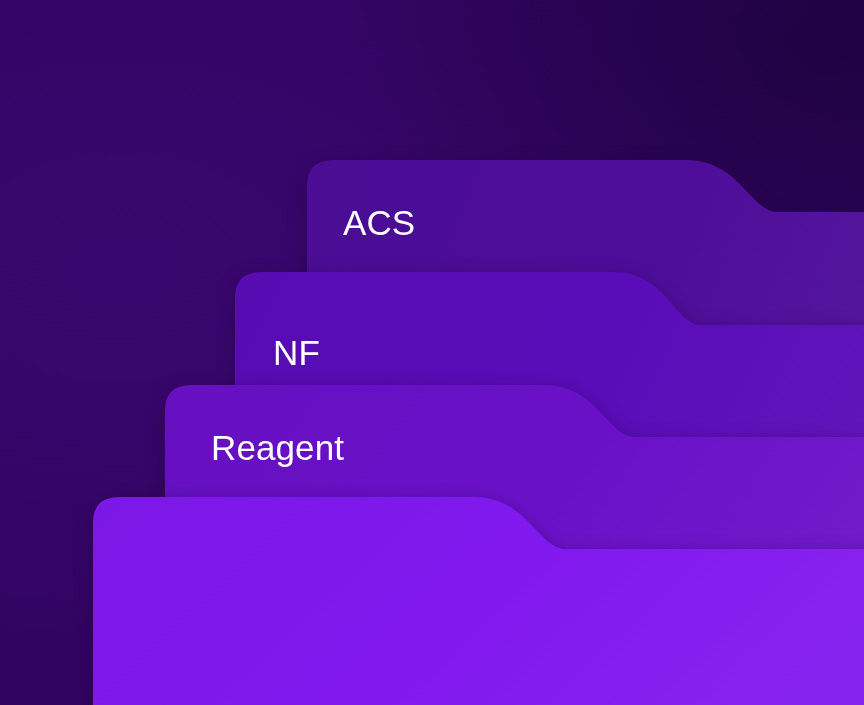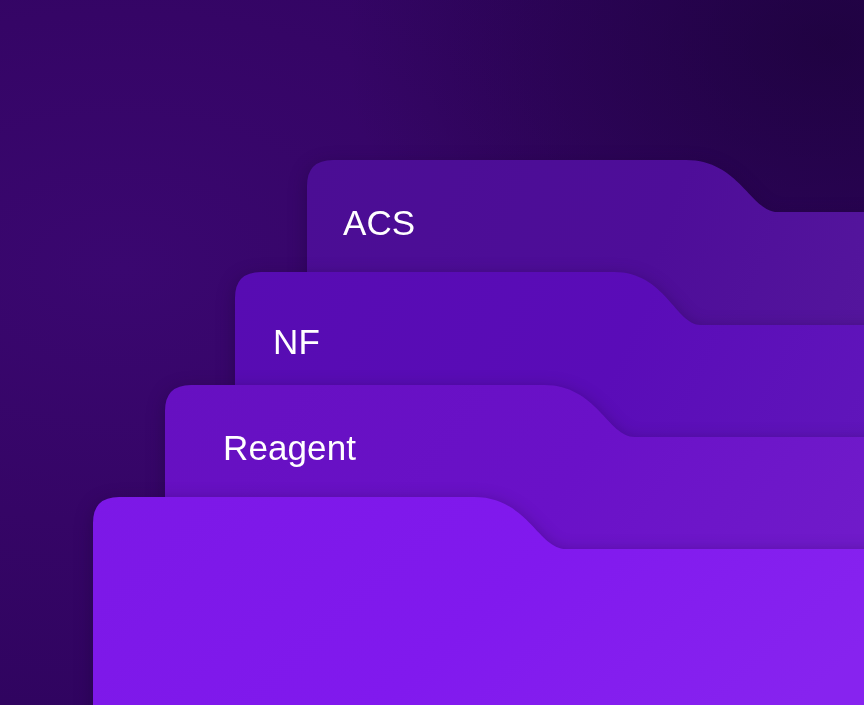--- a/index.html
+++ b/index.html
@@ -87,35 +87,35 @@
             <stop offset="0%" stop-color="#570cb2"></stop>
             <stop offset="55%" stop-color="#5a0cb8"></stop>
             <stop offset="100%" stop-color="#6117bb"></stop>
           </linearGradient>
           <filter id="shadow-nf" x="-30%" y="-30%" width="180%" height="180%" color-interpolation-filters="sRGB">
             <feDropShadow dx="0" dy="5" stdDeviation="9" flood-color="rgba(24,2,52,0.42)" flood-opacity="1"></feDropShadow>
           </filter>
         </defs>
         <path d="M 235 765 L 235 298 Q 235 272 261 272 L 614 272 C 665.62 272 675.38 325 701 325 L 924 325 L 924 765 Z" fill="url(#grad-nf)" filter="url(#shadow-nf)"></path>
       </svg>
-      <div class="card-label" style="left: 273px; top: 324px; z-index: 42;">NF</div>
+      <div class="card-label" style="left: 273px; top: 335px; z-index: 42;">NF</div>
       <svg class="card-svg" viewBox="0 0 864 705" width="864" height="705" style="z-index: 13;">
         <defs>
           <linearGradient id="grad-reagent" x1="0" y1="0" x2="1" y2="0.35">
             <stop offset="0%" stop-color="#6610c1"></stop>
             <stop offset="55%" stop-color="#6a11c8"></stop>
             <stop offset="100%" stop-color="#711cca"></stop>
           </linearGradient>
           <filter id="shadow-reagent" x="-30%" y="-30%" width="180%" height="180%" color-interpolation-filters="sRGB">
             <feDropShadow dx="0" dy="5" stdDeviation="9" flood-color="rgba(24,2,52,0.42)" flood-opacity="1"></feDropShadow>
           </filter>
         </defs>
         <path d="M 165 765 L 165 411 Q 165 385 191 385 L 544 385 C 597.3 385 607.7 437 635 437 L 924 437 L 924 765 Z" fill="url(#grad-reagent)" filter="url(#shadow-reagent)"></path>
       </svg>
-      <div class="card-label" style="left: 211px; top: 430px; z-index: 43; margin-left: 12px;">Reagent</div>
+      <div class="card-label" style="left: 211px; top: 430px; z-index: 43;">Reagent</div>
       <svg class="card-svg" viewBox="0 0 864 705" width="864" height="705" style="z-index: 14;">
         <defs>
           <linearGradient id="grad-usp" x1="0" y1="0" x2="1" y2="0.35">
             <stop offset="0%" stop-color="#7c18e6"></stop>
             <stop offset="55%" stop-color="#8119ee"></stop>
             <stop offset="100%" stop-color="#8723ef"></stop>
           </linearGradient>
           <filter id="shadow-usp" x="-30%" y="-30%" width="180%" height="180%" color-interpolation-filters="sRGB">
             <feDropShadow dx="0" dy="5" stdDeviation="9" flood-color="rgba(24,2,52,0.42)" flood-opacity="1"></feDropShadow>
           </filter>

